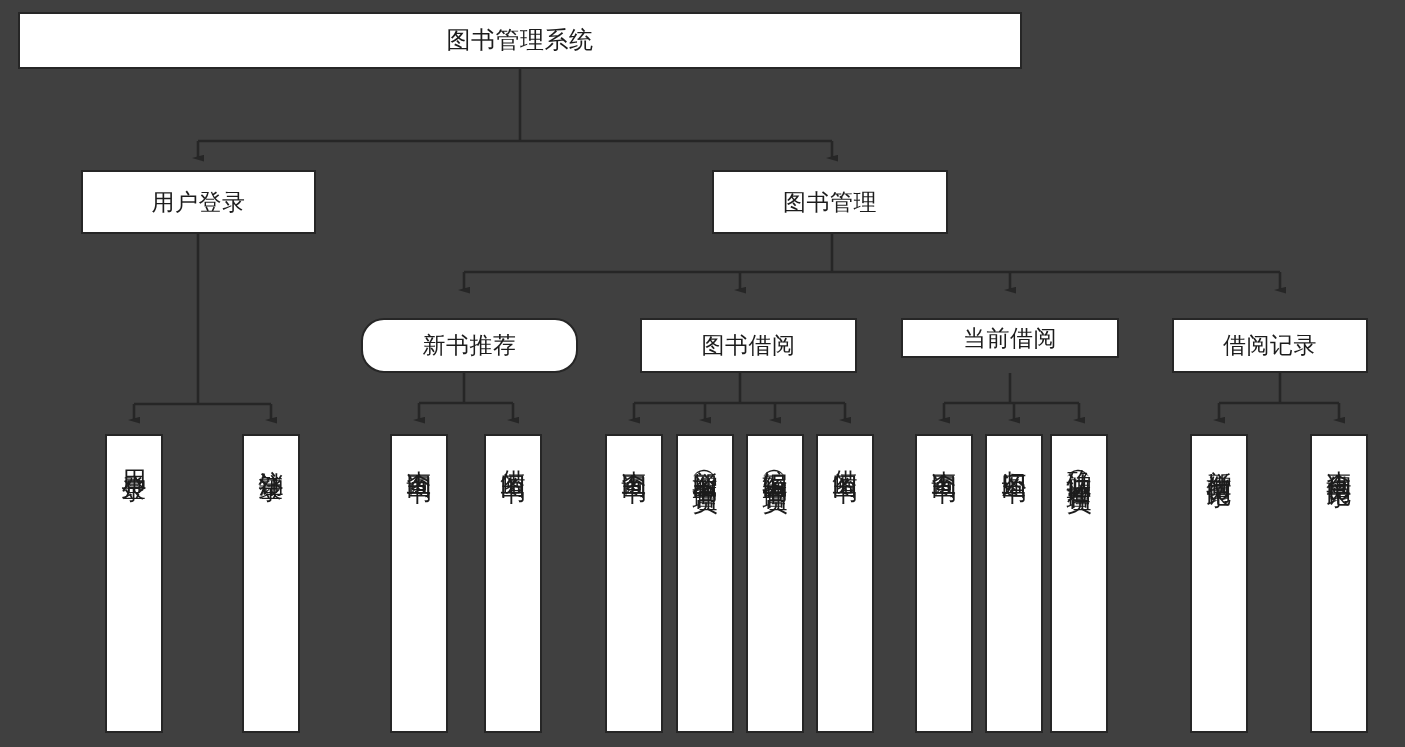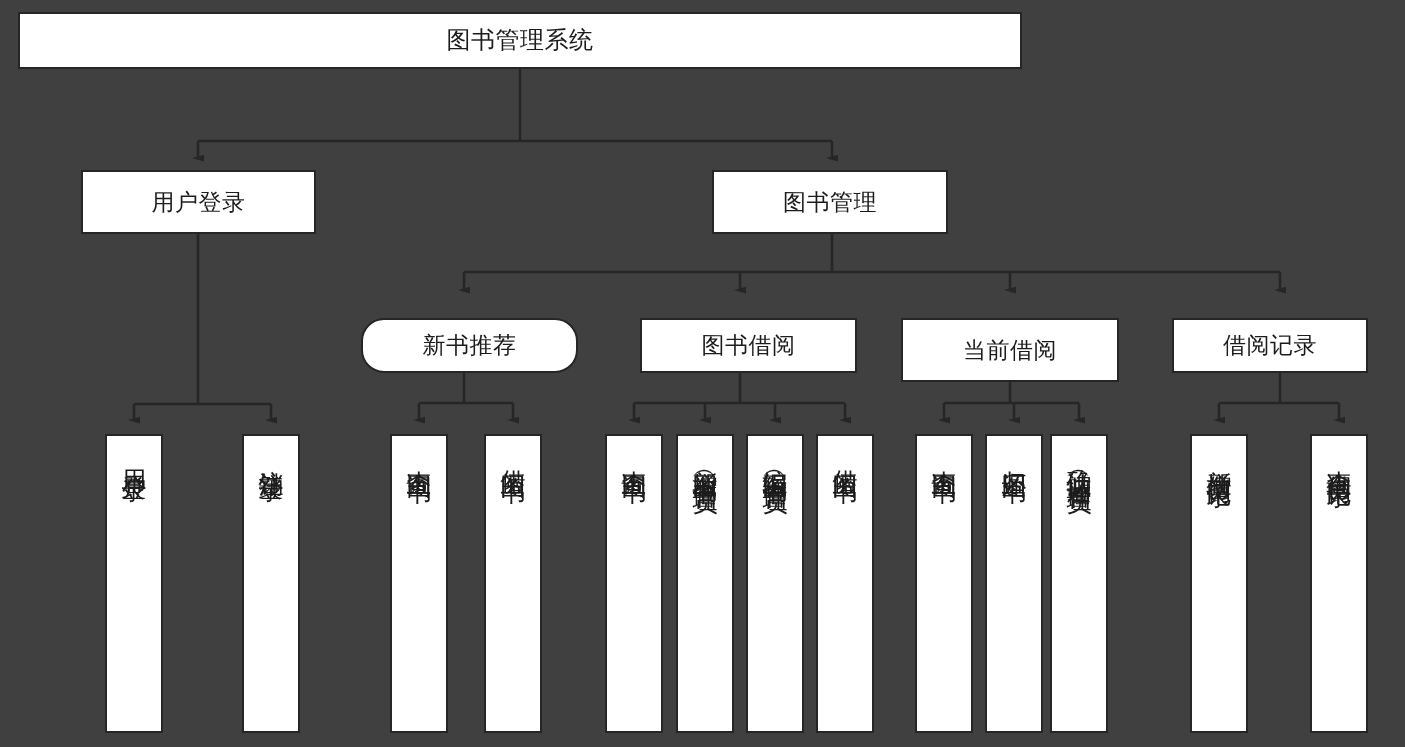--- a/index.html
+++ b/index.html
@@ -138,21 +138,21 @@
   <div class="node horizontal" style="left:712px; top:170px; width:236px; height:64px;">
     <span class="node-label">图书管理</span>
   </div>
 
   <div class="node horizontal" style="left:361px; top:318px; width:217px; height:55px;border-radius:23px;">
     <span class="node-label">新书推荐</span>
   </div>
   <div class="node horizontal" style="left:632px; top:318px; width:217px; height:55px;margin-left:8px;">
     <span class="node-label">图书借阅</span>
   </div>
-  <div class="node horizontal" style="left:901px; top:318px; width:218px; height:64px;">
+  <div class="node horizontal" style="left:901px; top:318px; width:218px; height:40px;">
     <span class="node-label">当前借阅</span>
   </div>
   <div class="node horizontal" style="left:1172px; top:318px; width:196px; height:55px;">
     <span class="node-label">借阅记录</span>
   </div>
 
   <div class="node vertical" style="left:105px; top:434px; width:58px; height:299px;">
     <span class="node-label">用户登录</span>
   </div>
   <div class="node vertical" style="left:242px; top:434px; width:58px; height:299px;">

